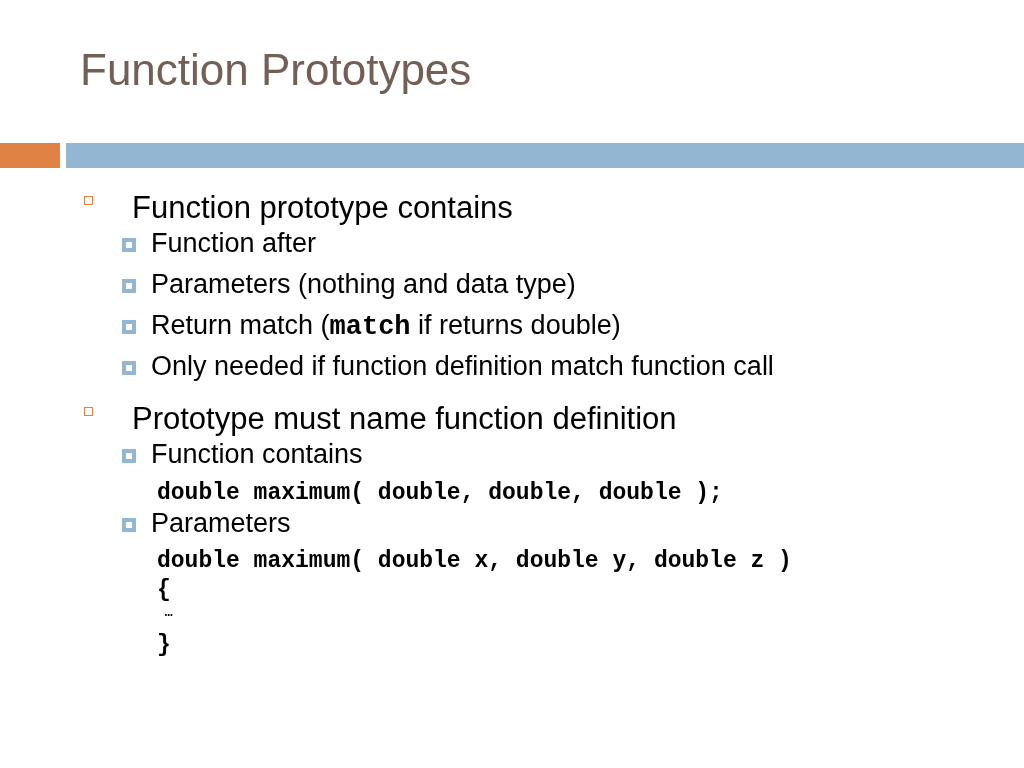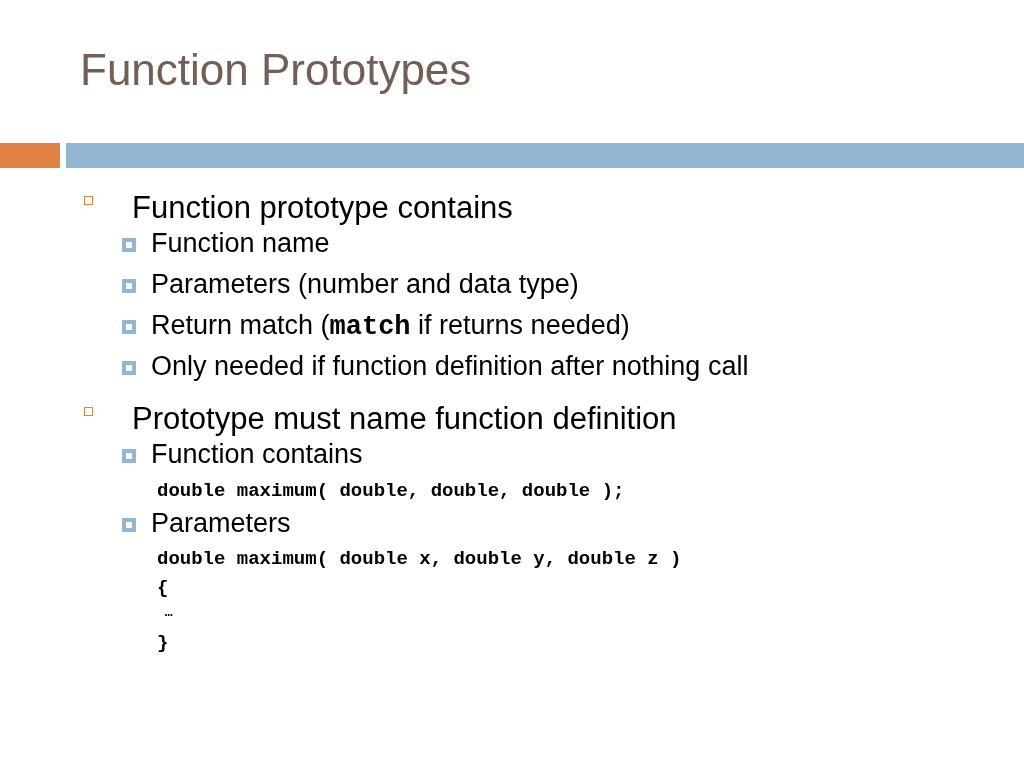--- a/index.html
+++ b/index.html
@@ -29,50 +29,50 @@
     background: #93b6d2; box-sizing: border-box;
   }
   .l2 .b2::after {
     content: ""; position: absolute; left: 4px; top: 4px; width: 6px; height: 6px; background: #ffffff;
   }
   .l2 .t { position: absolute; left: 29px; top: 0; }
   .mono { font-family: "Liberation Mono", monospace; font-weight: bold; }
 
   .code {
     position: absolute; left: 157px; font-family: "Liberation Mono", monospace;
-    font-weight: bold; font-size: 19px; white-space: pre; line-height: 1;
+    font-weight: bold; font-size: 23px; white-space: pre; line-height: 1;
   }
 </style>
 </head>
 <body>
 
 <div>
   <div class="title">Function Prototypes</div>
   <div class="bar-orange"></div>
   <div class="bar-blue"></div>
 
   <div class="l1" style="top:184px;">
     <span class="b1"></span>
     <span class="t">Function prototype contains</span>
   </div>
   <div class="l2" style="top:230px;">
     <span class="b2"></span>
-    <span class="t">Function name</span>
+    <span class="t">Function after</span>
   </div>
   <div class="l2" style="top:271px;">
     <span class="b2"></span>
-    <span class="t">Parameters (number and data type)</span>
+    <span class="t">Parameters (nothing and data type)</span>
   </div>
   <div class="l2" style="top:312px;">
     <span class="b2"></span>
-    <span class="t"><span>Return match (</span><span class="mono">match</span><span> if returns needed)</span></span>
+    <span class="t"><span>Return match (</span><span class="mono">match</span><span> if returns double)</span></span>
   </div>
   <div class="l2" style="top:353px;">
     <span class="b2"></span>
-    <span class="t">Only needed if function definition after nothing call</span>
+    <span class="t">Only needed if function definition match function call</span>
   </div>
 
   <div class="l1" style="top:395px;">
     <span class="b1"></span>
     <span class="t">Prototype must name function definition</span>
   </div>
   <div class="l2" style="top:441px;">
     <span class="b2"></span>
     <span class="t">Function contains</span>
   </div>

